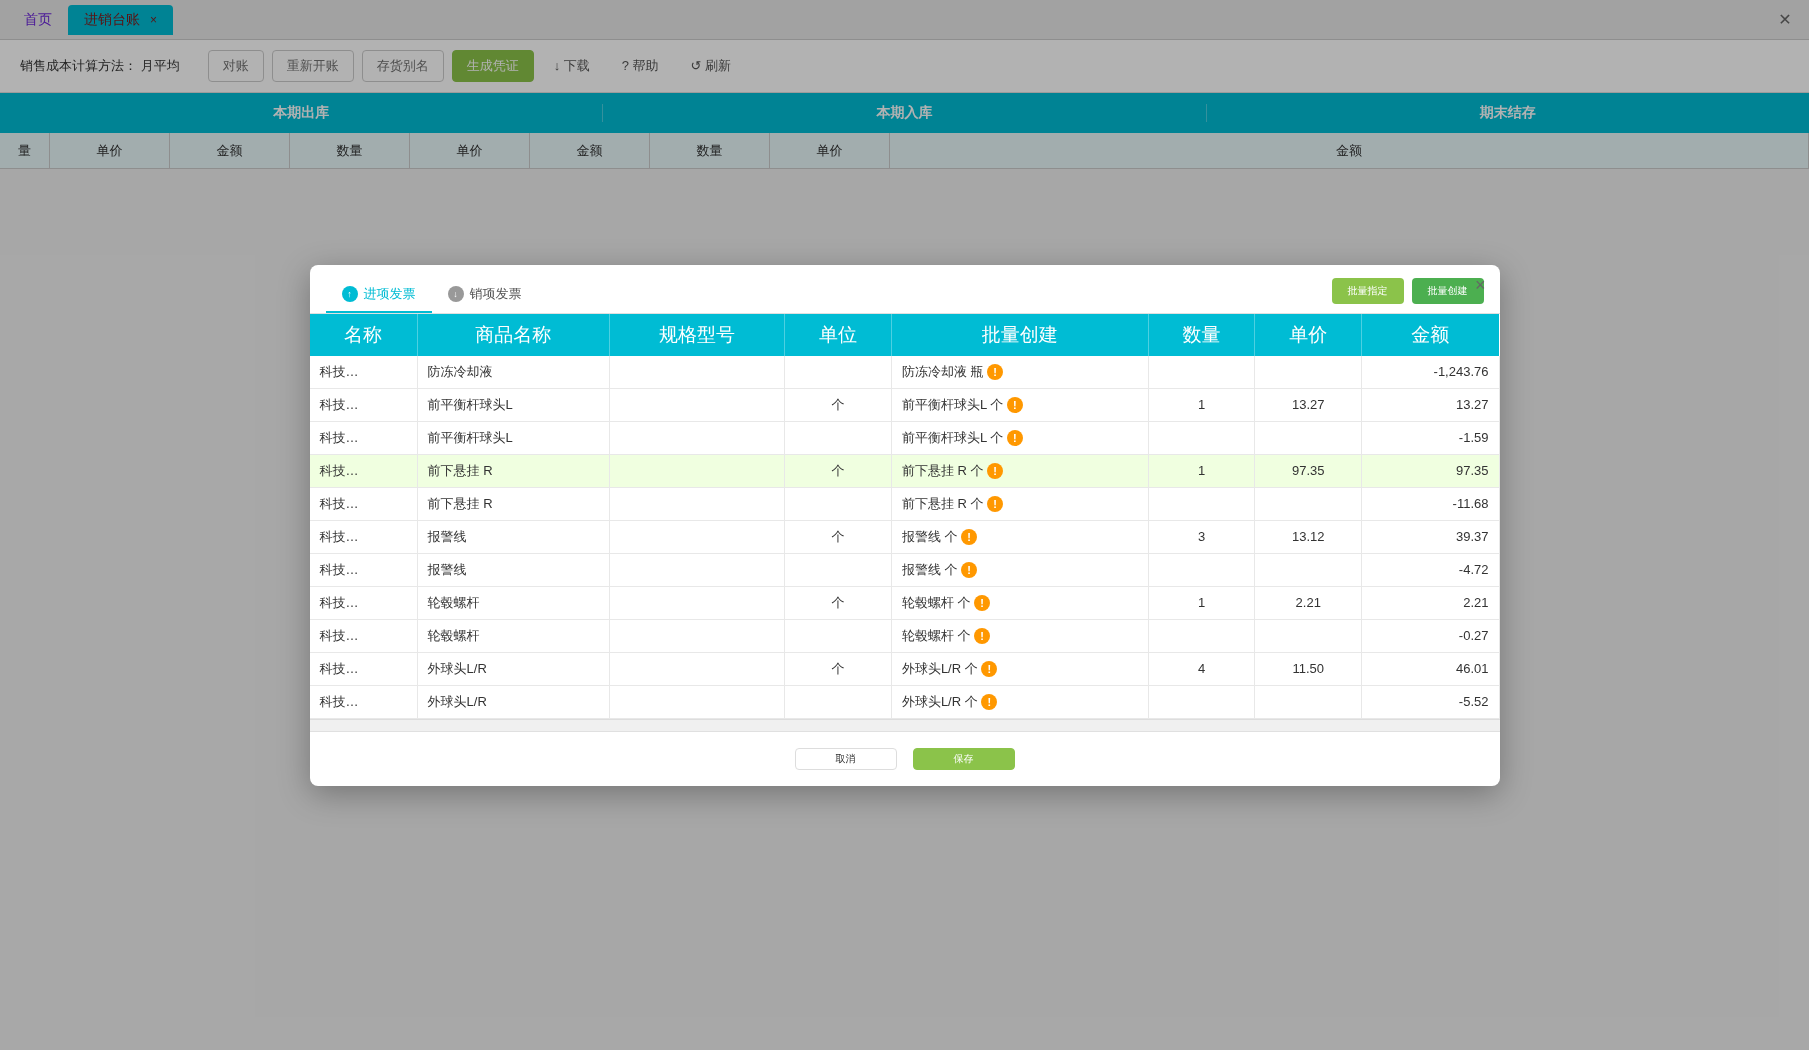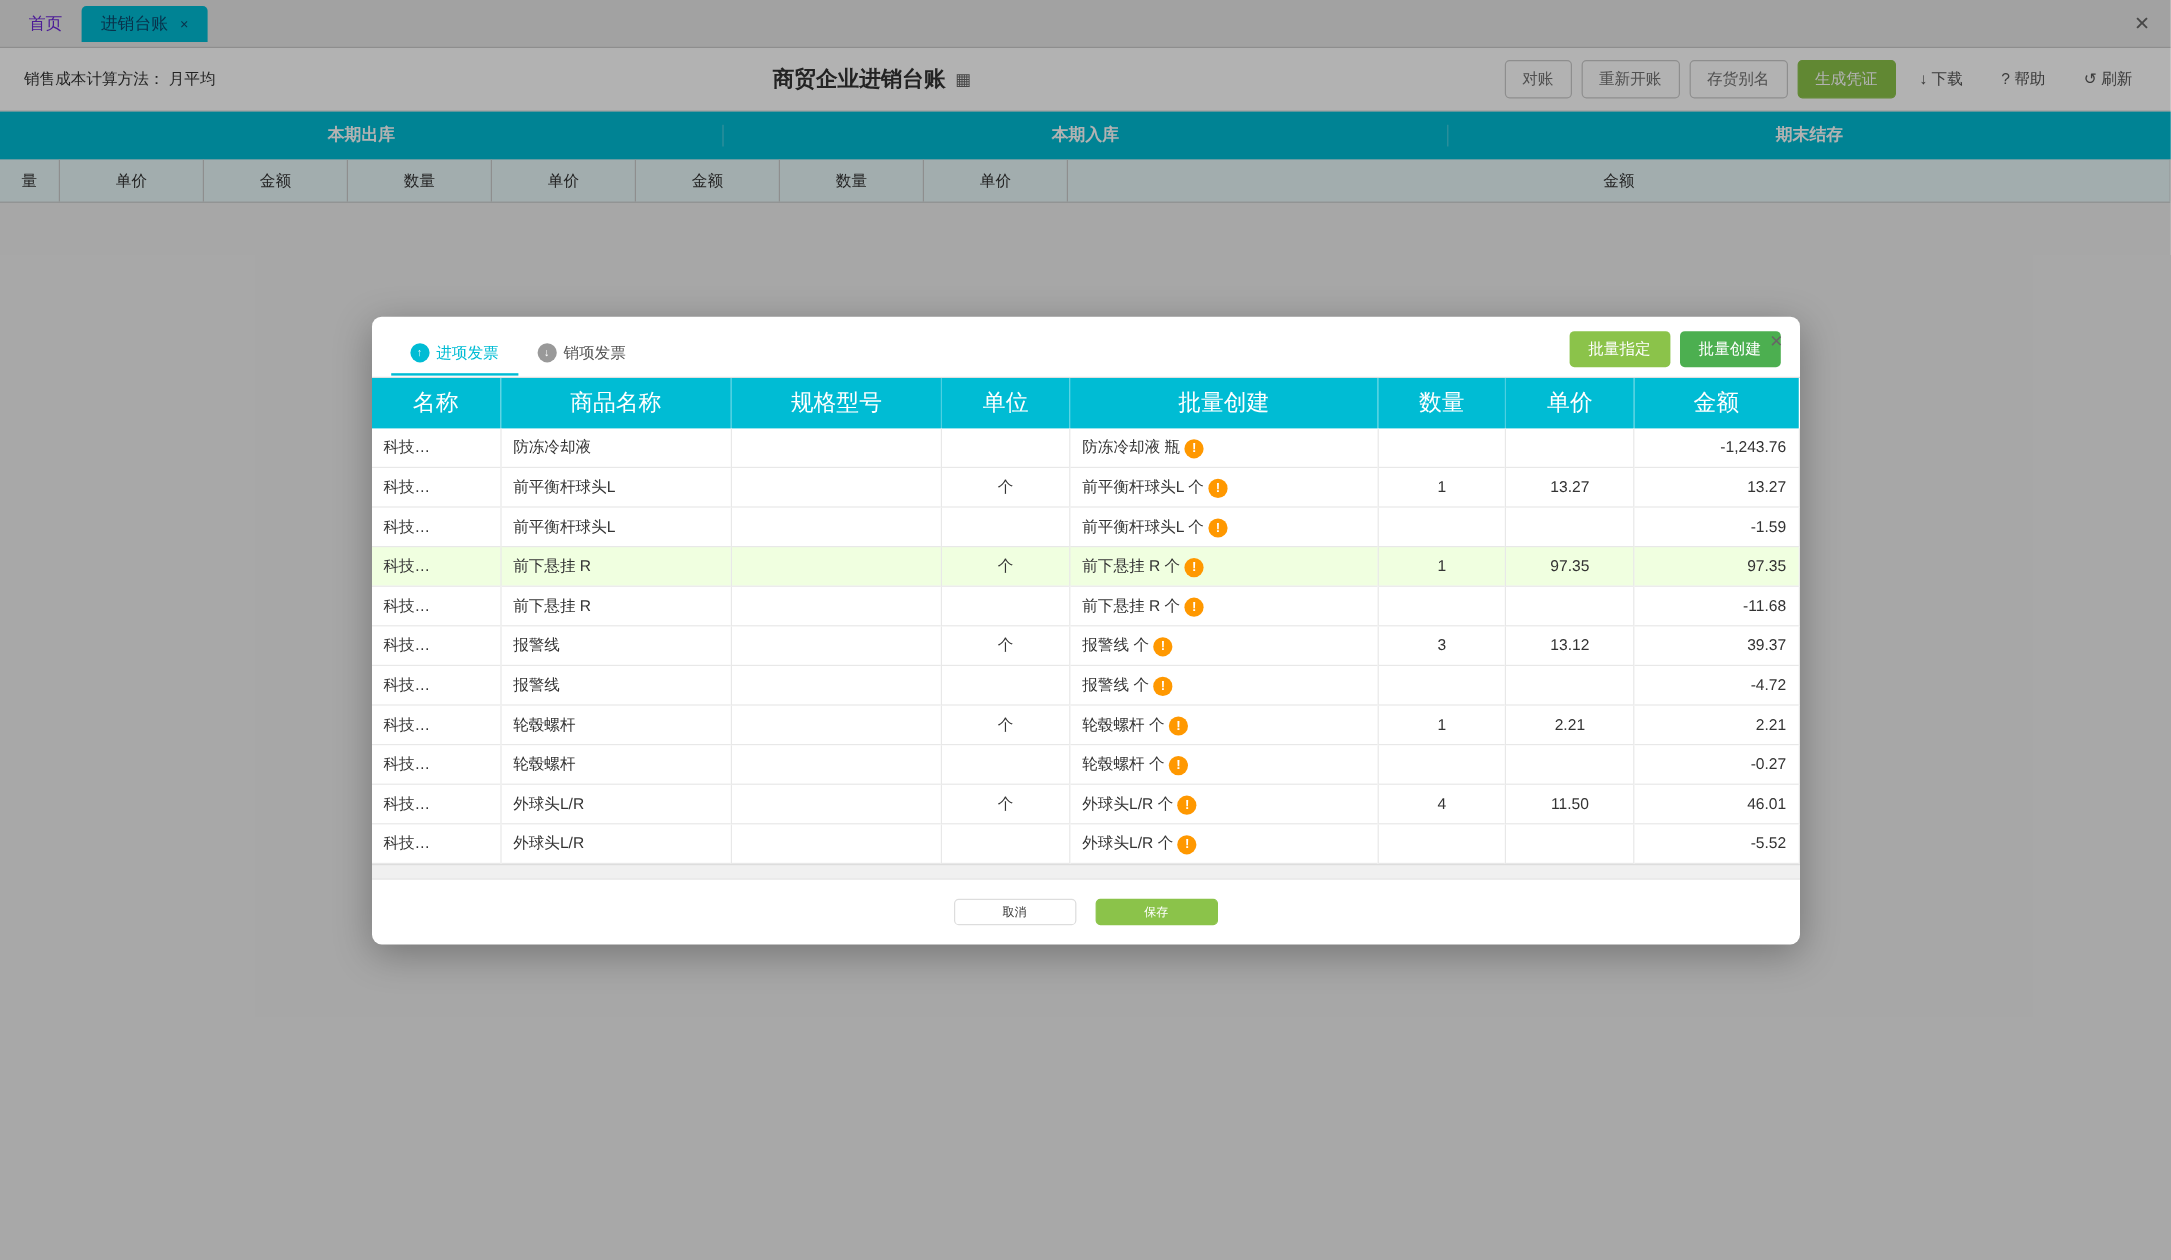--- a/index.html
+++ b/index.html
@@ -33,21 +33,21 @@
     }
     .tab-item {
       padding: 6px 16px;
       cursor: pointer;
       font-size: 14px;
       color: #333;
       border-radius: 4px 4px 0 0;
     }
     .tab-item.active {
       background: #00bcd4;
-      color: #0c4a6e;
+      color: #7f1d1d;
       display: flex;
       align-items: center;
       gap: 6px;
     }
     .tab-close {
       font-size: 12px;
       cursor: pointer;
       margin-left: 4px;
     }
     .tab-item.home {
@@ -206,21 +206,21 @@
       margin-left: auto;
       display: flex;
       gap: 8px;
       padding-bottom: 8px;
     }
 
     .batch-btn {
       padding: 6px 16px;
       border-radius: 4px;
       cursor: pointer;
-      font-size: 13px;
+      font-size: 10px;
       border: none;
     }
     .batch-btn.designate {
       background: #8bc34a;
       color: white;
     }
     .batch-btn.create {
       background: #4caf50;
       color: white;
     }
@@ -372,24 +372,20 @@
     </div>
     <div class="app-close-btn">
       <span>✕</span>
     </div>
   </div>
 
   <div class="toolbar">
     <div class="cost-method">
       <span>销售成本计算方法：</span>
       <span>月平均</span>
-    </div>
-    <div class="page-title">
-      <span>商贸企业进销台账</span>
-      <span style="font-size:14px; color:#666; font-weight:normal;">▦</span>
     </div>
     <button class="toolbar-btn">对账</button>
     <button class="toolbar-btn">重新开账</button>
     <button class="toolbar-btn">存货别名</button>
     <button class="toolbar-btn primary">生成凭证</button>
     <button class="toolbar-icon-btn">↓ 下载</button>
     <button class="toolbar-icon-btn">? 帮助</button>
     <button class="toolbar-icon-btn">↺ 刷新</button>
   </div>
 

